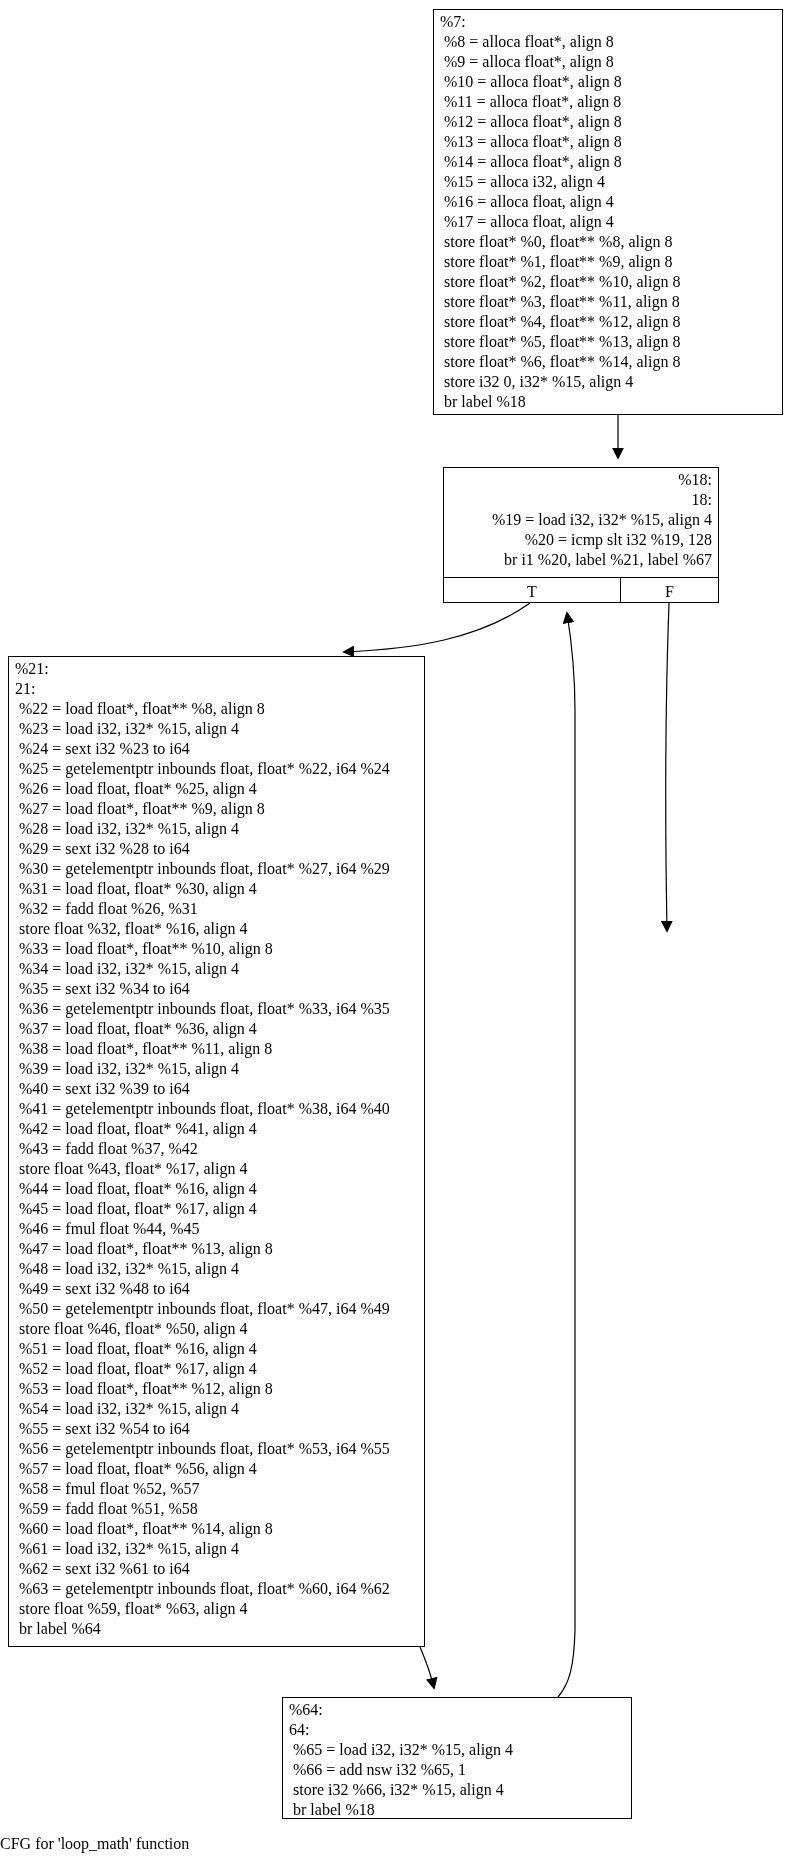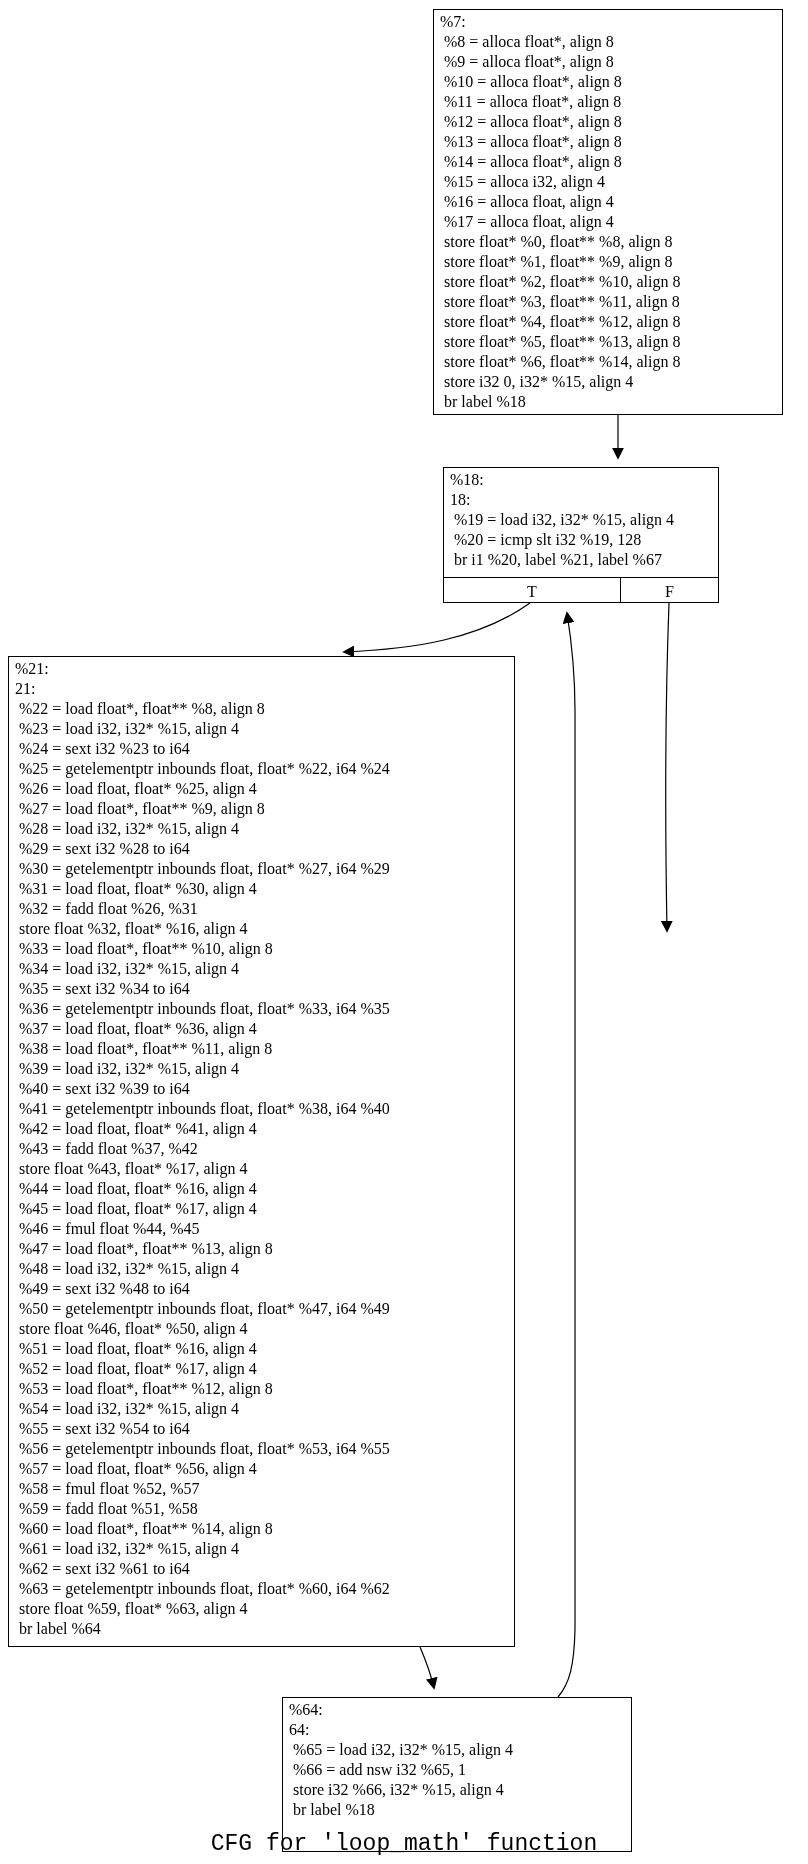--- a/index.html
+++ b/index.html
@@ -9,31 +9,31 @@
   }
   #edges { position:absolute; left:0; top:0; width:808px; height:1864px; pointer-events:none; }
   .node {
     position:absolute; box-sizing:border-box; background:#ffffff;
     border:1px solid #000000; font-size:16px; line-height:20px;
     overflow:hidden;
   }
   .code { margin:0; padding:2px 6px; white-space:pre; font-family:inherit; font-size:inherit; line-height:inherit; }
   #node7  { left:433px; top:9px;    width:350px; height:406px; }
   #node18 { left:443px; top:467px;  width:276px; height:136px; }
-  #node21 { left:8px;   top:656px;  width:507px; height:991px; }
+  #node21 { left:8px;   top:656px;  width:417px; height:991px; }
   #node67 { left:620px; top:940px;  width:96px;  height:68px; }
-  #node64 { left:282px; top:1697px; width:350px; height:155px; }
-  #node18 .code { height:105px; }
+  #node64 { left:282px; top:1697px; width:350px; height:122px; }
+  #node18 .code { height:105px;text-align:right; }
   .tf-row { display:flex; border-top:1px solid #000; height:28px; }
   .tf-cell { text-align:center; line-height:27px; font-size:16px; }
   .t-cell { flex:0 0 176px; }
   .f-cell { flex:1 1 auto; border-left:1px solid #000; }
   #caption {
     position:absolute; left:0; top:1833px; width:808px;
-    text-align:center; font-size:23px; line-height:22px;font-family:Liberation Mono, monospace;
+    text-align:left; font-size:16px; line-height:22px;
   }
 </style>
 </head>
 <body>
 
 <div id="canvas">
 
   <svg id="edges" viewBox="0 0 808 1864" xmlns="http://www.w3.org/2000/svg">
     <defs>
       <marker id="arrowhead" viewBox="0 0 10 10" refX="8.5" refY="5" markerWidth="10" markerHeight="10" orient="auto-start-reverse">

